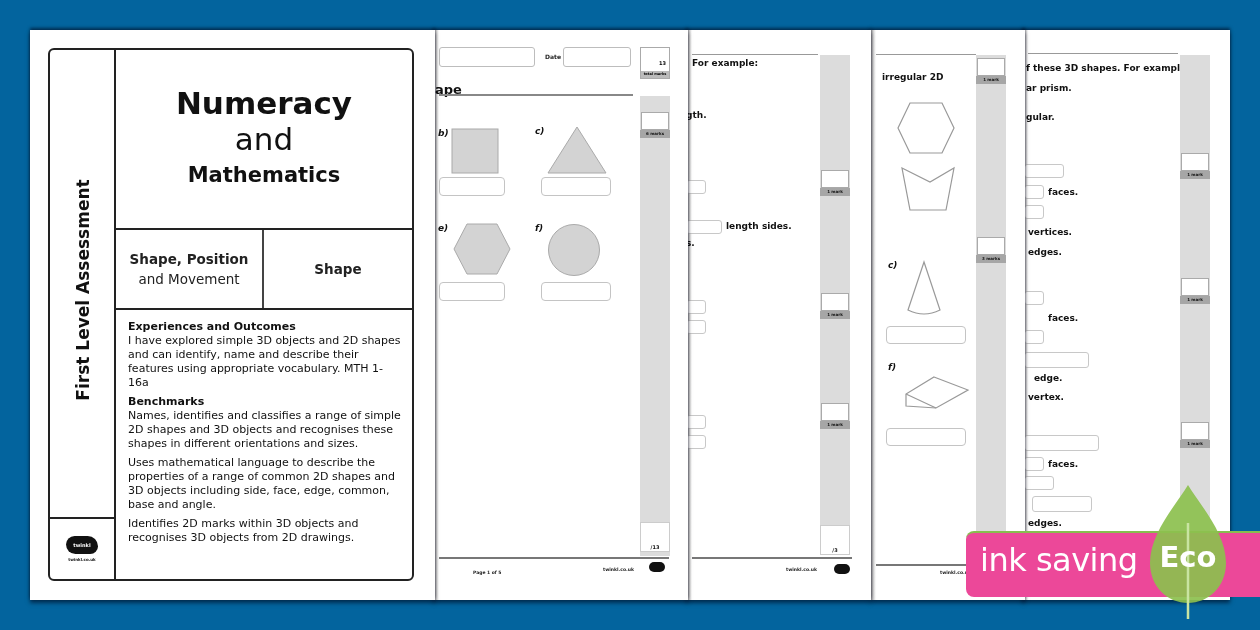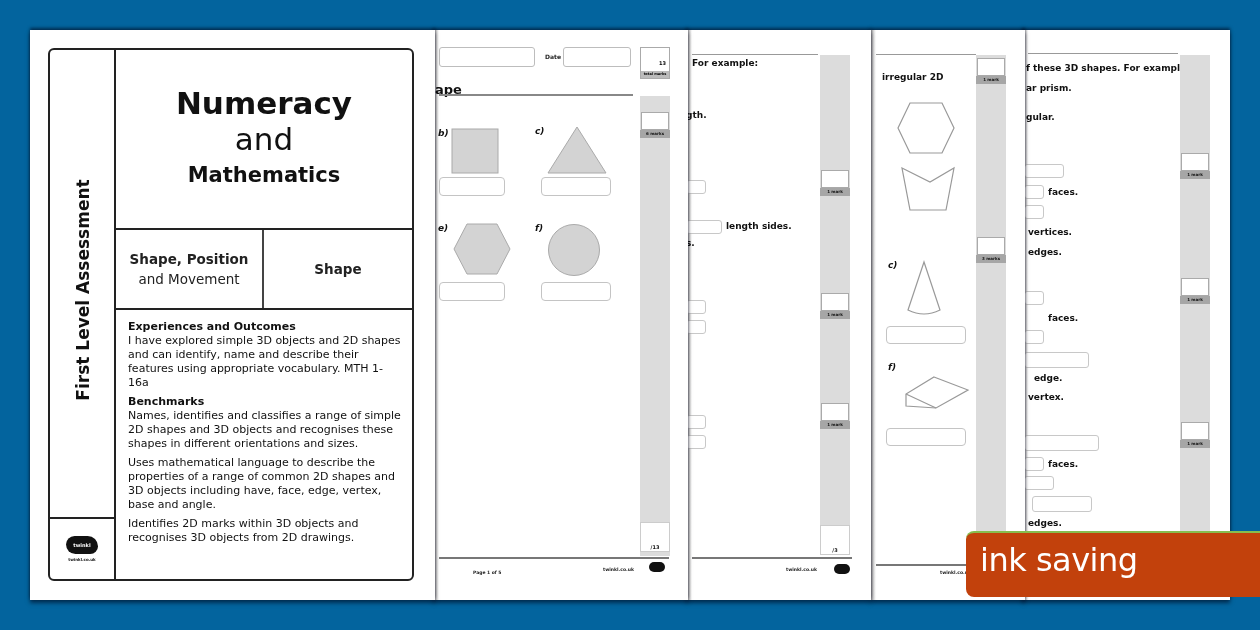--- a/index.html
+++ b/index.html
@@ -123,21 +123,21 @@
   }
   svg.shape { position: absolute; overflow: visible; }
 
   .bracket-box {
     position: absolute; border: 1px solid #c8c8c8; border-radius: 3px; background: #fff;
   }
 
   
   .eco-banner {
     position: absolute; left: 966px; top: 531px; width: 294px; height: 66px;
-    background: #c2410c; border-radius: 8px 0 0 8px; z-index: 10;
+    background: #ec4899; border-radius: 8px 0 0 8px; z-index: 10;
     border-top: 2px solid #87bd4f;
   }
   .eco-banner .ink {
     position: absolute; left: 14px; top: 8px; font-size: 32px; color: #ffffff;
     letter-spacing: -0.5px;
   }
   .leaf {
     position: absolute; left: 1148px; top: 483px; width: 80px; height: 138px; z-index: 11;
   }
   .leaf .eco {
@@ -356,25 +356,32 @@
       <div class="outcomes">
         <p>
           <span class="h">Experiences and Outcomes</span>
           <span>I have explored simple 3D objects and 2D shapes and can identify, name and describe their features using appropriate vocabulary.  MTH 1-16a</span>
         </p>
         <p>
           <span class="h">Benchmarks</span>
           <span>Names, identifies and classifies a range of simple 2D shapes and 3D objects and recognises these shapes in different orientations and sizes.</span>
         </p>
         <p>
-          <span>Uses mathematical language to describe the properties of a range of common 2D shapes and 3D objects including have, face, edge, vertex, base and angle.</span>
+          <span>Uses mathematical language to describe the properties of a range of common 2D shapes and 3D objects including side, face, edge, common, base and angle.</span>
         </p>
         <p>
           <span>Identifies 2D marks within 3D objects and recognises 3D objects from 2D drawings.</span>
         </p>
       </div>
     </div>
   </div>
 
   <div class="eco-banner">
     <div class="ink">ink saving</div>
   </div>
+  <div class="leaf">
+    <svg width="80" height="138" viewBox="0 0 80 138">
+      <path d="M40,2 C52,22 78,50 78,80 C78,104 60,120 40,120 C20,120 2,104 2,80 C2,50 28,22 40,2 Z" fill="#8cc04e" opacity="0.92"></path>
+      <line x1="40" y1="40" x2="40" y2="136" stroke="#c9e4a2" stroke-width="2.5"></line>
+    </svg>
+    <div class="eco">Eco</div>
+  </div>
 </div>
 
 </body></html>

